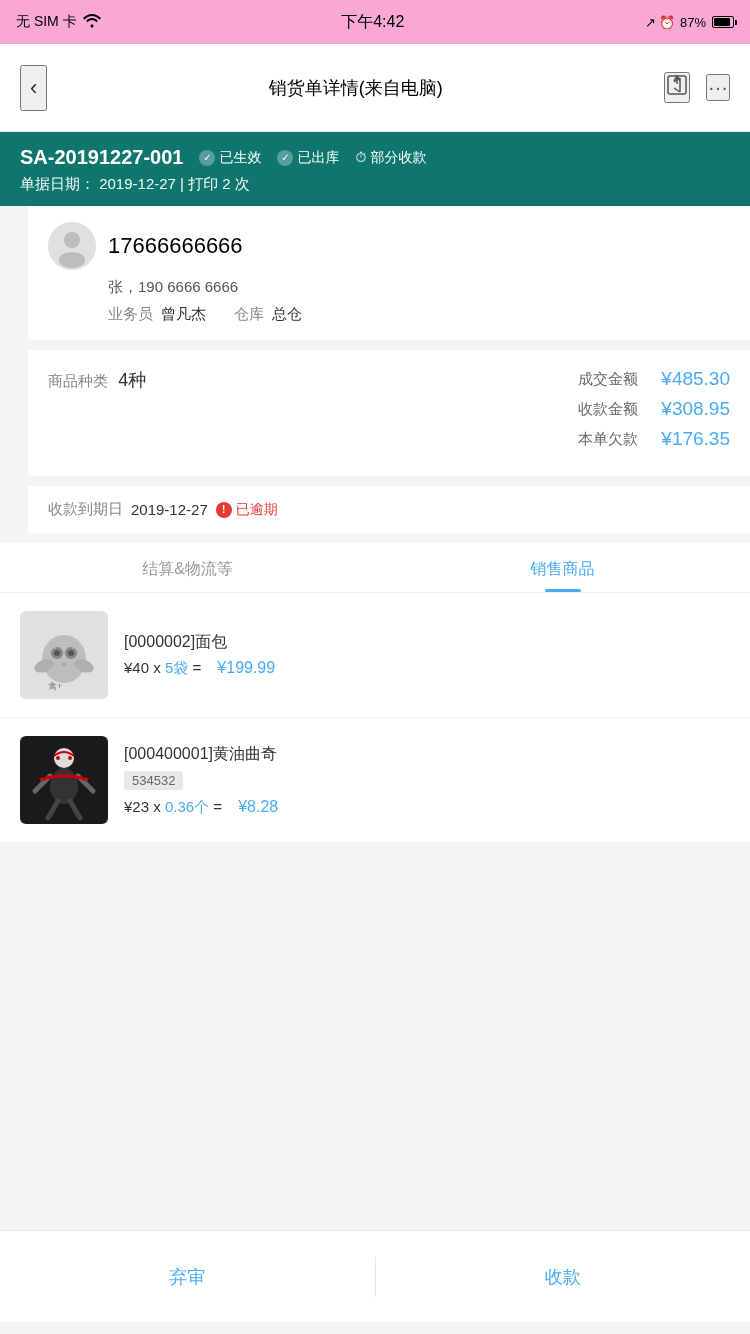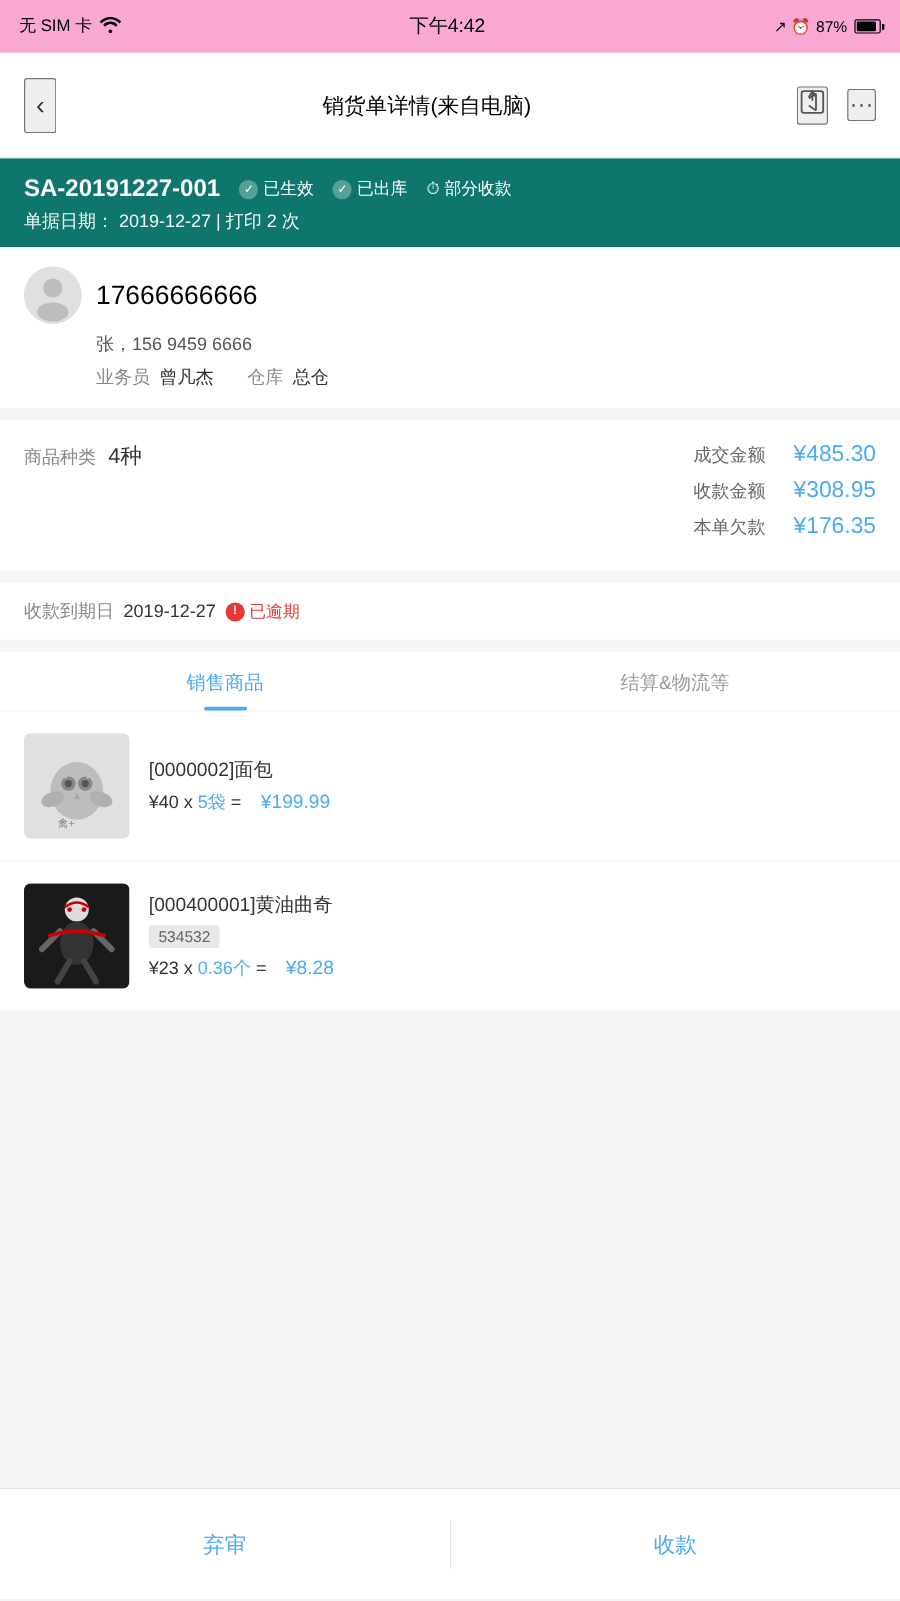--- a/index.html
+++ b/index.html
@@ -104,20 +104,21 @@
     }
     .header-banner-row2 {
       font-size: 15px;
       color: rgba(255,255,255,0.95);
     }
 
     
     .card {
       background: #fff;
       margin-bottom: 10px;
+      margin-left: 28px;
     }
 
     
     .customer-section {
       background: #fff;
       padding: 16px 20px;
       margin-bottom: 10px;
     }
     .customer-row1 {
       display: flex;
@@ -270,21 +271,21 @@
     .product-price-row {
       font-size: 15px;
       color: #333;
     }
     .price-highlight { color: #4aabf5; }
     .price-total { color: #4aabf5; font-weight: normal; font-size: 16px; margin-left: 12px; }
 
     
     .bottom-bar {
       position: fixed;
-      bottom: 2px;
+      bottom: 12px;
       width: 750px;
       height: 92px;
       background: #fff;
       border-top: 1px solid #e5e5e5;
       display: flex;
       align-items: center;
     }
     .bottom-btn {
       flex: 1;
       text-align: center;
@@ -368,21 +369,21 @@
   <div class="customer-row1">
     <div class="avatar">
       <svg width="48" height="48" viewBox="0 0 48 48" fill="none">
         <circle cx="24" cy="24" r="24" fill="#e0e0e0"></circle>
         <circle cx="24" cy="18" r="8" fill="#bdbdbd"></circle>
         <ellipse cx="24" cy="38" rx="13" ry="8" fill="#bdbdbd"></ellipse>
       </svg>
     </div>
     <span class="customer-phone">17666666666</span>
   </div>
-  <div class="customer-name">张，156 9459 6666</div>
+  <div class="customer-name">张，190 6666 6666</div>
   <div class="customer-meta">
     <div class="meta-item">
       <span class="meta-label">业务员</span>
       <span class="meta-value">曾凡杰</span>
     </div>
     <div class="meta-item">
       <span class="meta-label">仓库</span>
       <span class="meta-value">总仓</span>
     </div>
   </div>
@@ -412,25 +413,25 @@
 <div class="due-section card">
   <span class="due-label">收款到期日</span>
   <span class="due-date">2019-12-27</span>
   <div class="overdue-badge">
     <span class="overdue-dot">!</span>
     <span>已逾期</span>
   </div>
 </div>
 
 <div class="tabs-bar">
+  <div class="tab-item">
+    <span>结算&amp;物流等</span>
+  </div>
   <div class="tab-item active">
     <span>销售商品</span>
-  </div>
-  <div class="tab-item">
-    <span>结算&amp;物流等</span>
   </div>
 </div>
 
 <div class="product-list">
 
   <div class="product-item">
     <div class="product-thumb">
       <svg width="88" height="88" viewBox="0 0 88 88" fill="none">
         <rect width="88" height="88" fill="#e0e0e0"></rect>
 

